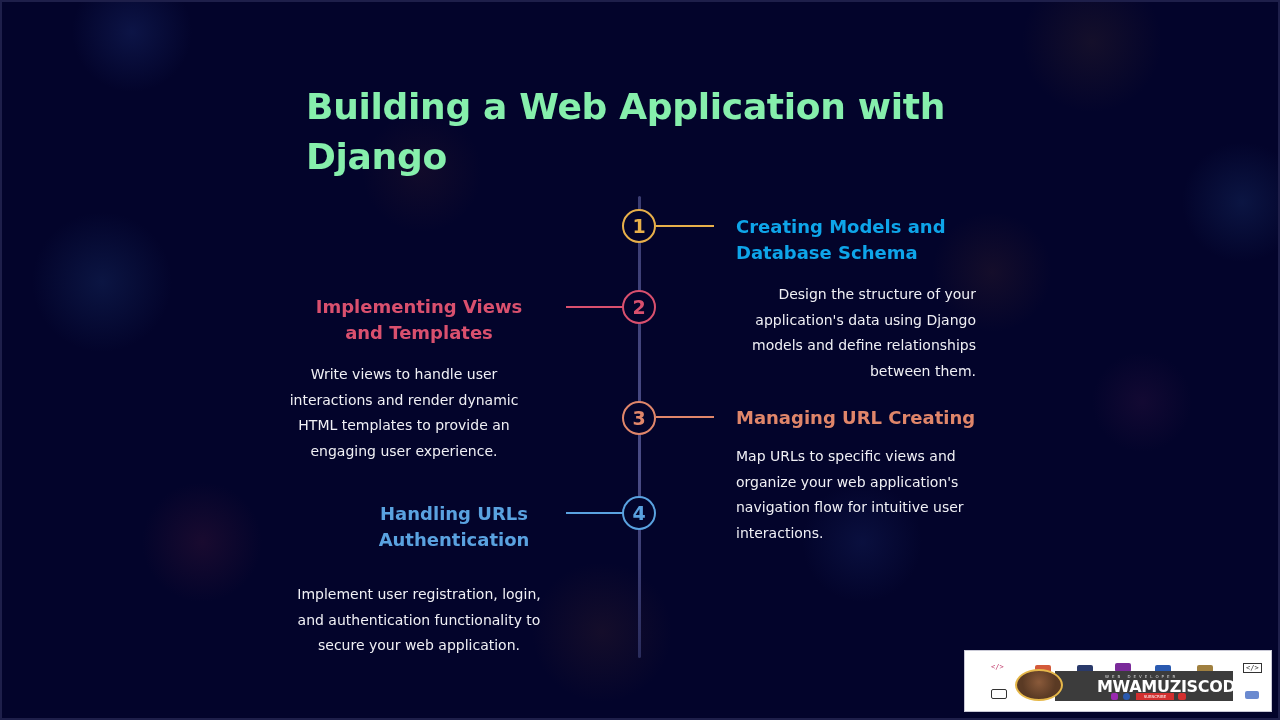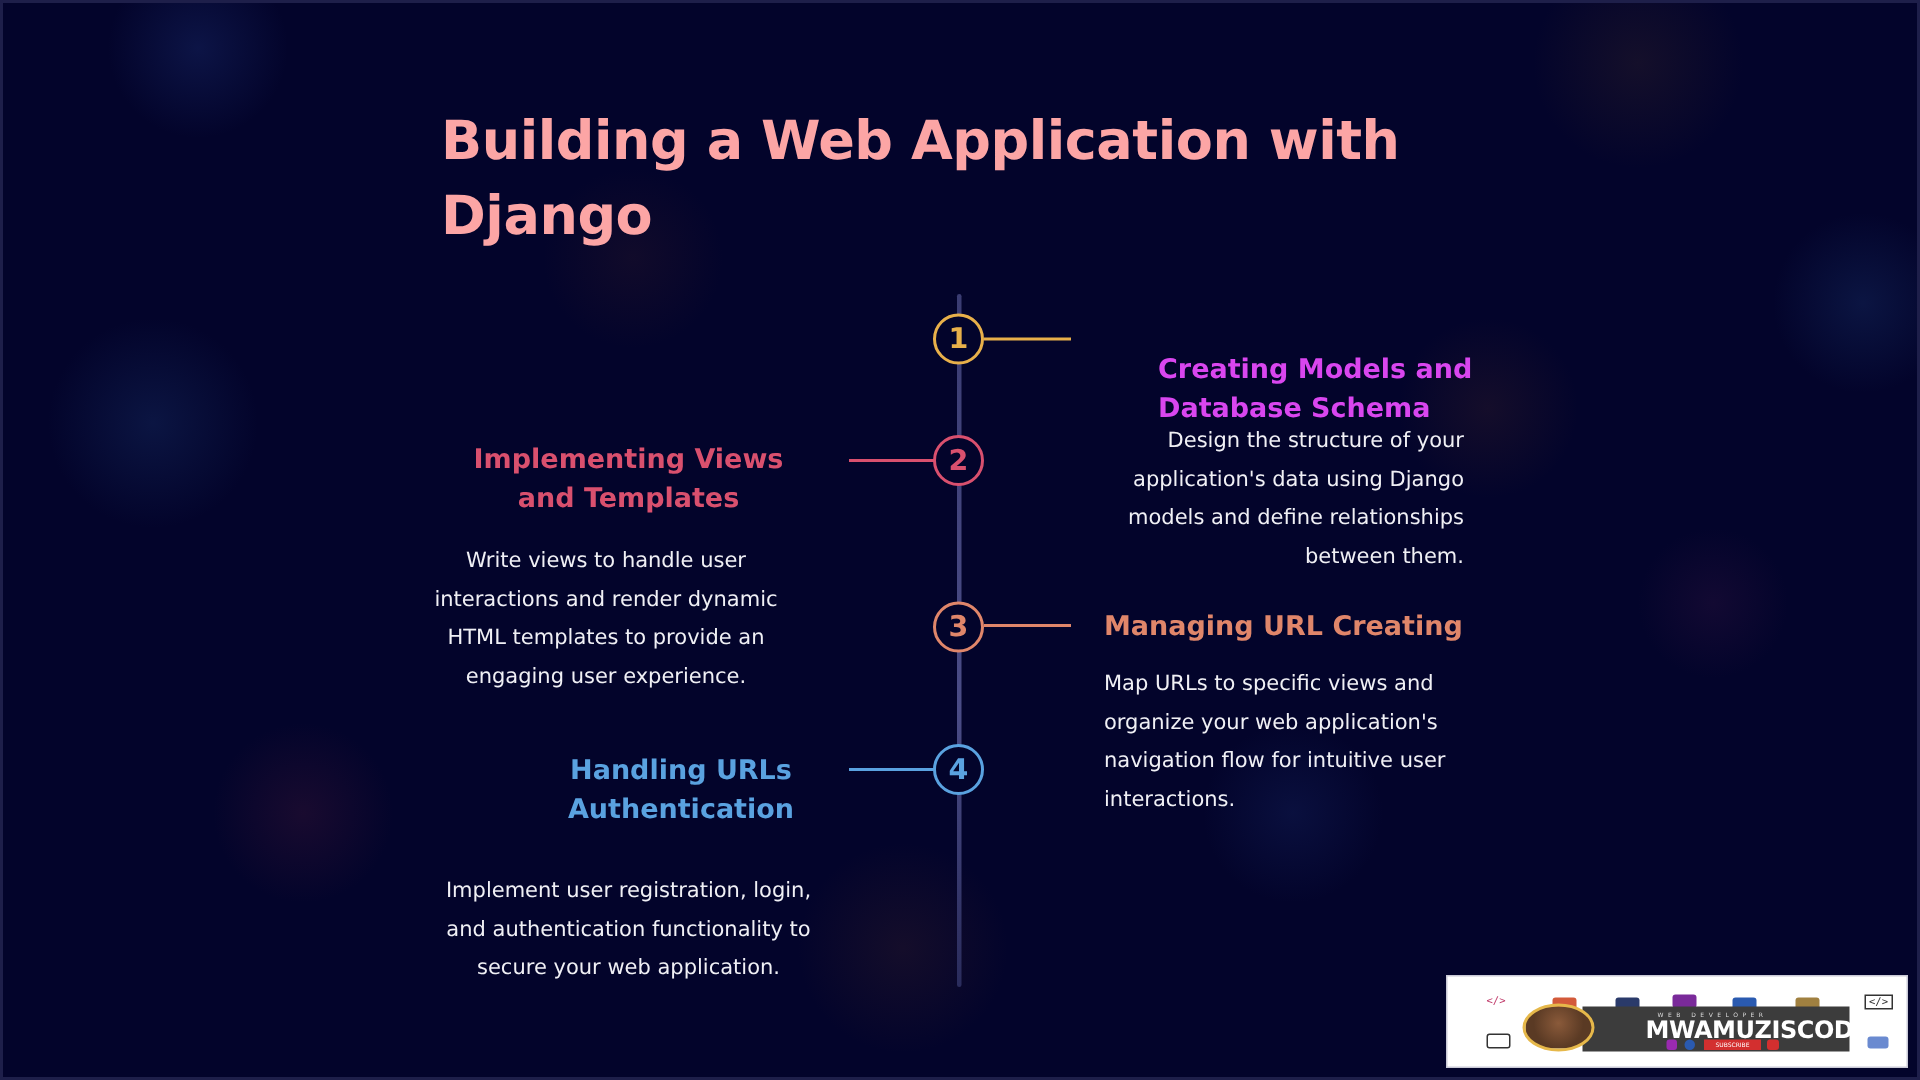--- a/index.html
+++ b/index.html
@@ -20,23 +20,23 @@
       radial-gradient(circle at 1240px 200px, rgba(30,60,120,0.3) 0, rgba(0,0,0,0) 60px),
       radial-gradient(circle at 990px 270px, rgba(90,50,40,0.2) 0, rgba(0,0,0,0) 60px),
       radial-gradient(circle at 1140px 400px, rgba(80,30,80,0.2) 0, rgba(0,0,0,0) 50px),
       radial-gradient(circle at 600px 630px, rgba(90,50,40,0.2) 0, rgba(0,0,0,0) 70px),
       radial-gradient(circle at 860px 540px, rgba(30,50,120,0.25) 0, rgba(0,0,0,0) 60px),
       radial-gradient(circle at 420px 170px, rgba(80,40,40,0.18) 0, rgba(0,0,0,0) 60px),
       #03042b;
   }
   .title {
     position:absolute; left:290px; top:66px; width:660px;
-    color:#fca5a5; font-family:"DejaVu Sans", sans-serif;
+    color:#86efac; font-family:"DejaVu Sans", sans-serif;
     font-weight:bold; font-size:36px; line-height:50px; letter-spacing:-0.3px;
-    margin:4px;
+    margin:16px;
   }
   .spine {
     position:absolute; left:638px; top:196px; width:3px; height:462px;
     background:linear-gradient(#3a3c72, #4a4c86 60%, #2a2c5c);
     border-radius:2px;
   }
   .node {
     position:absolute; width:34px; height:34px; border-radius:50%;
     border:2px solid; box-sizing:border-box; background:#03042b;
     display:flex; align-items:center; justify-content:center;
@@ -88,21 +88,21 @@
 <div class="frame"></div>
 
 <h1 class="title">Building a Web Application with Django</h1>
 
 <div class="spine"></div>
 
 <div class="node" style="left:622px; top:209px; border-color:#e8b04a; color:#e8b04a;">
   <span>1</span>
 </div>
 <div class="connector" style="left:656px; top:225px; width:58px; background:#e8b04a;"></div>
-<h2 class="step-title right" style="left:772px; top:214px; width:230px; color:#d946ef;margin-top:20px;">Creating Models and Database Schema</h2>
+<h2 class="step-title right" style="left:736px; top:214px; width:230px; color:#0ea5e9;">Creating Models and Database Schema</h2>
 <p class="step-desc right" style="left:736px; top:282px; width:240px;text-align:right;">Design the structure of your application's data using Django models and define relationships between them.</p>
 
 <div class="node" style="left:622px; top:290px; border-color:#d9506e; color:#d9506e;">
   <span>2</span>
 </div>
 <div class="connector" style="left:566px; top:306px; width:58px; background:#d9506e;"></div>
 <h2 class="step-title left" style="left:294px; top:294px; width:250px; color:#d9506e;">Implementing Views and Templates</h2>
 <p class="step-desc left" style="left:284px; top:362px; width:240px;">Write views to handle user interactions and render dynamic HTML templates to provide an engaging user experience.</p>
 
 <div class="node" style="left:622px; top:401px; border-color:#e0866a; color:#e0866a;">

